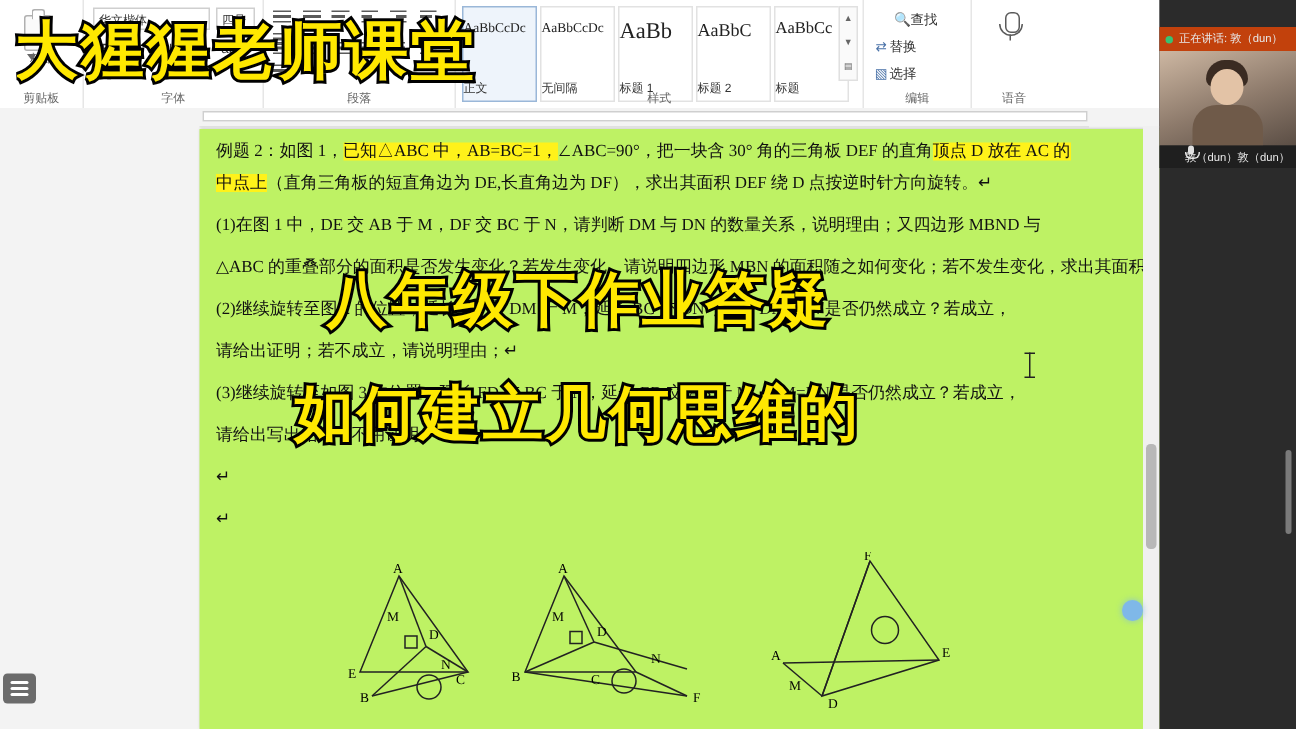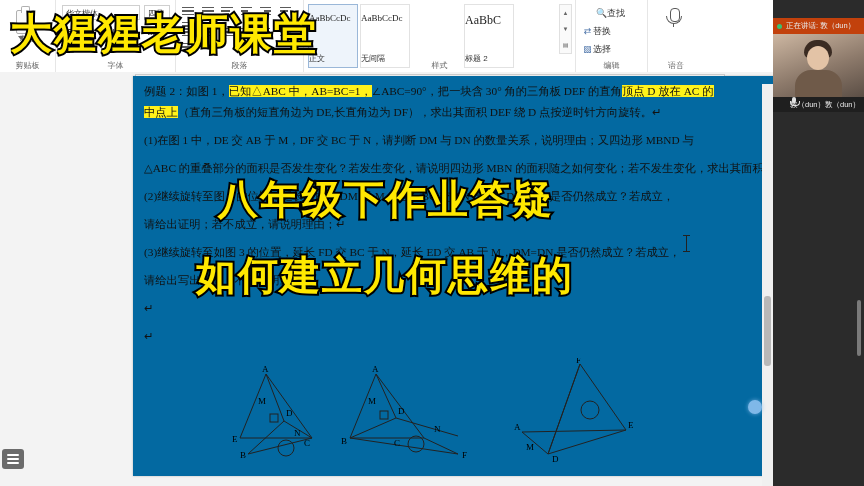--- a/index.html
+++ b/index.html
@@ -126,22 +126,22 @@
   #ruler{
     position:absolute;left:0;top:72px;width:773px;height:12px;
     background:#f3f3f3;border-bottom:1px solid #e3e3e3;
   }
   #ruler .r-page{
     position:absolute;left:135px;top:2px;width:590px;height:7px;
     background:#ffffff;border:1px solid #cfcfcf;box-sizing:border-box;
   }
   
   #doc-page{
-    position:absolute;left:133px;top:76px;width:691px;height:400px;
-    background:#0369a1;box-shadow:0 0 2px rgba(0,0,0,.25);
+    position:absolute;left:133px;top:86px;width:691px;height:400px;
+    background:#bef264;box-shadow:0 0 2px rgba(0,0,0,.25);
     overflow:hidden;
     font-family:"Liberation Serif", serif;
     color:#111;
   }
   .doc-line{
     position:absolute;left:11px;right:10px;font-size:11.3px;line-height:15px;
     white-space:nowrap;
   }
   .hl{background:#fff21a;}
   .doc-figs{
@@ -298,23 +298,31 @@
 
     <div class="ribbon-group" id="grp-styles">
       <div class="style-card sel" style="left:4px;">
         <span class="style-prev" style="font-size:9px;">AaBbCcDc</span>
         <span class="style-name">正文</span>
       </div>
       <div class="style-card" style="left:56px;">
         <span class="style-prev" style="font-size:9px;">AaBbCcDc</span>
         <span class="style-name">无间隔</span>
       </div>
+      <div class="style-card" style="left:108px;">
+        <span class="style-prev" style="font-size:15px;">AaBb</span>
+        <span class="style-name">标题 1</span>
+      </div>
       <div class="style-card" style="left:160px;">
         <span class="style-prev" style="font-size:12px;">AaBbC</span>
         <span class="style-name">标题 2</span>
+      </div>
+      <div class="style-card" style="left:212px;">
+        <span class="style-prev" style="font-size:11px;">AaBbCc</span>
+        <span class="style-name">标题</span>
       </div>
       <div class="style-scroll">
         <div>▲</div>
         <div>▼</div>
         <div>▤</div>
       </div>
       <div class="group-label">样式</div>
     </div>
 
     <div class="ribbon-group" id="grp-edit">

